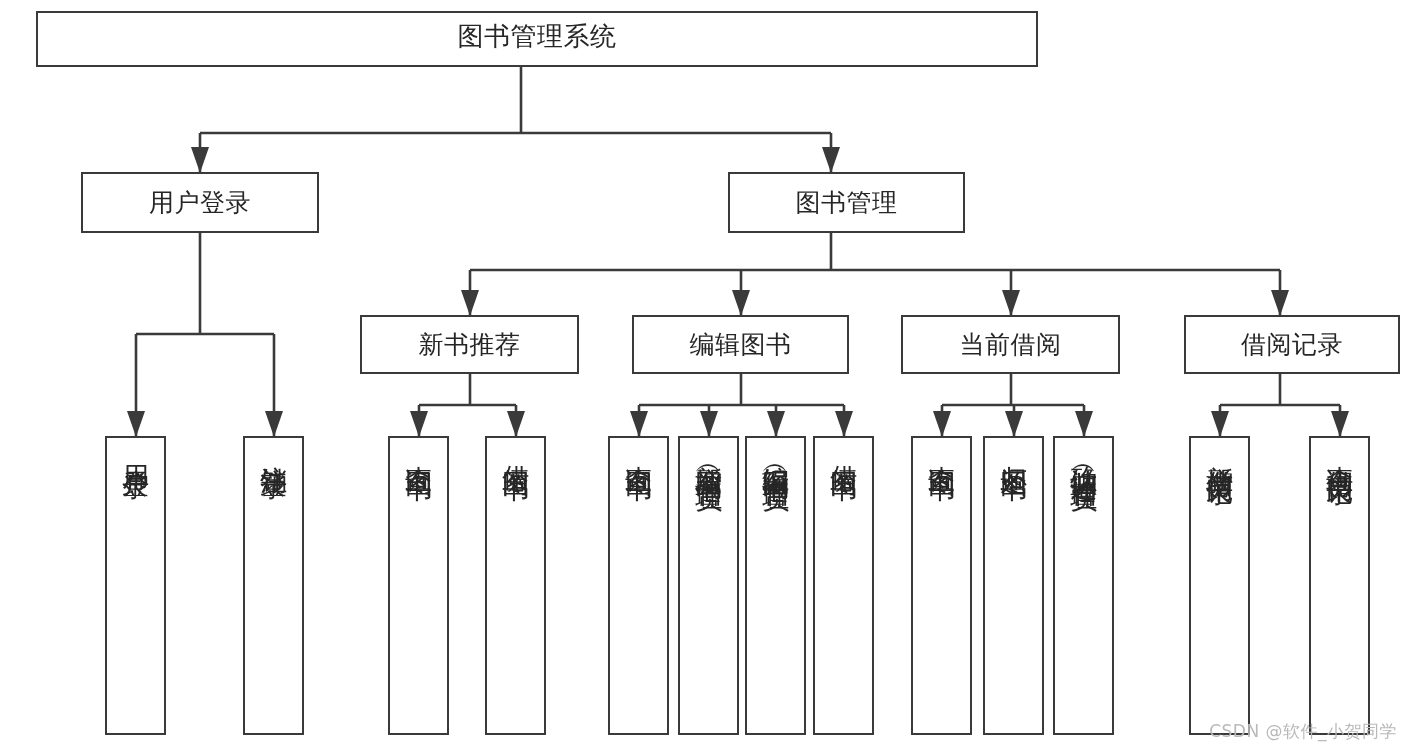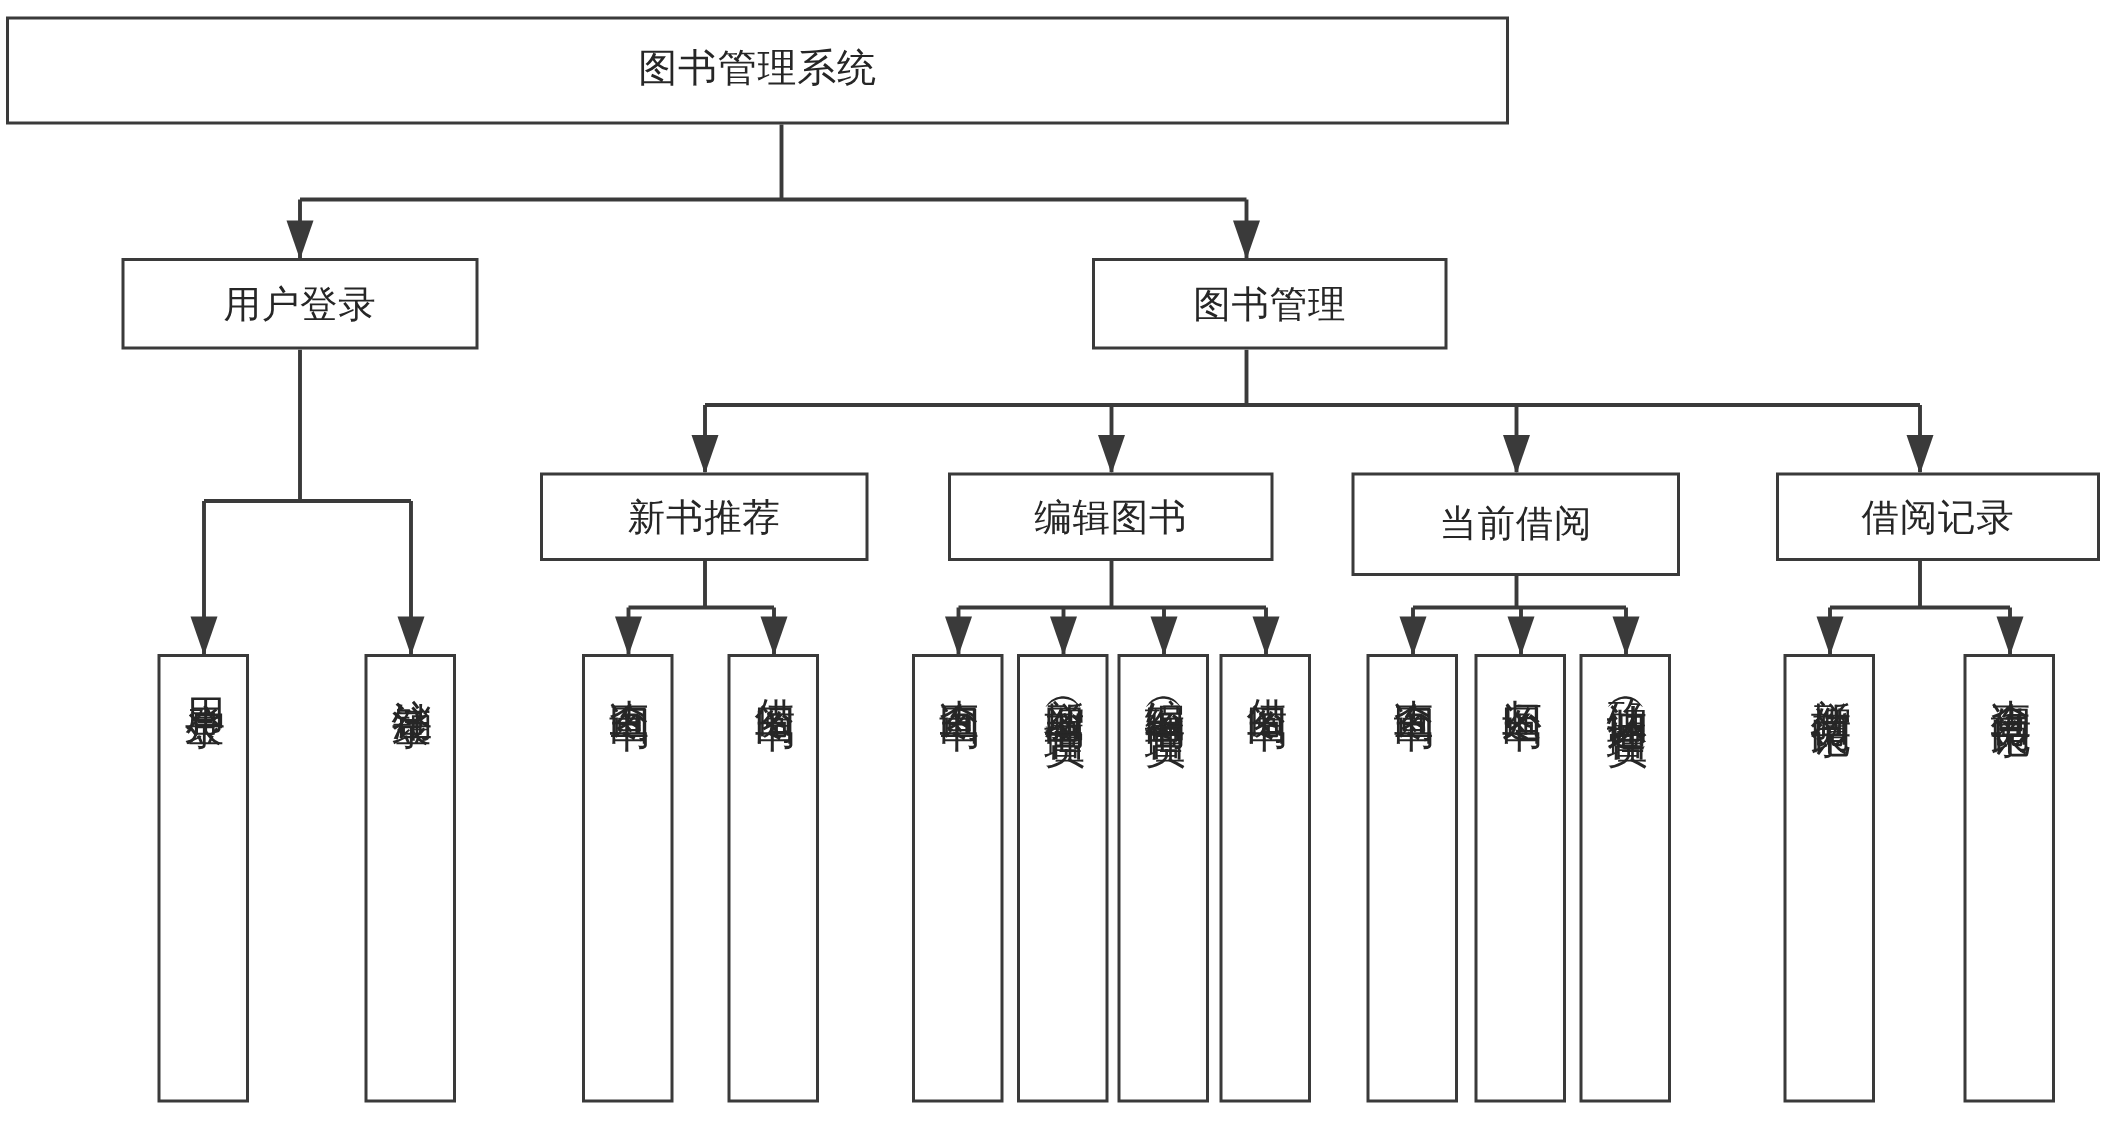--- a/index.html
+++ b/index.html
@@ -125,36 +125,36 @@
       <line x1="1084" y1="405" x2="1084" y2="436" stroke="#3a3a3a" stroke-width="2.6"></line>
       <path d="M 1075 411 L 1093 411 L 1084 437 Z" fill="#3a3a3a"></path>
       <line x1="1280" y1="374" x2="1280" y2="405" stroke="#3a3a3a" stroke-width="2.6"></line>
       <line x1="1220" y1="405" x2="1340" y2="405" stroke="#3a3a3a" stroke-width="2.6"></line>
       <line x1="1220" y1="405" x2="1220" y2="436" stroke="#3a3a3a" stroke-width="2.6"></line>
       <path d="M 1211 411 L 1229 411 L 1220 437 Z" fill="#3a3a3a"></path>
       <line x1="1340" y1="405" x2="1340" y2="436" stroke="#3a3a3a" stroke-width="2.6"></line>
       <path d="M 1331 411 L 1349 411 L 1340 437 Z" fill="#3a3a3a"></path>
     </svg>
   <div id="nodes">
-      <div class="node horiz root" style="left: 4px; top: 11px; width: 1002px; height: 72px;">
+      <div class="node horiz root" style="left: 36px; top: 11px; width: 1002px; height: 56px; font-family: Liberation Mono, monospace;">
         <span class="label">图书管理系统</span>
       </div>
       <div class="node horiz" style="left: 81px; top: 172px; width: 238px; height: 61px;">
         <span class="label">用户登录</span>
       </div>
       <div class="node horiz" style="left: 712px; top: 172px; width: 237px; height: 61px; margin-left: 16px;">
         <span class="label">图书管理</span>
       </div>
       <div class="node horiz" style="left: 360px; top: 315px; width: 219px; height: 59px;">
         <span class="label">新书推荐</span>
       </div>
       <div class="node horiz" style="left: 632px; top: 315px; width: 217px; height: 59px;">
         <span class="label">编辑图书</span>
       </div>
-      <div class="node horiz" style="left: 901px; top: 315px; width: 219px; height: 69px; font-family: Liberation Serif, serif;">
+      <div class="node horiz" style="left: 901px; top: 315px; width: 219px; height: 59px;">
         <span class="label">当前借阅</span>
       </div>
       <div class="node horiz" style="left: 1172px; top: 315px; width: 216px; height: 59px; margin-left: 12px;">
         <span class="label">借阅记录</span>
       </div>
       <div class="node vert" style="left: 105px; top: 436px; width: 61px; height: 299px;">
         <span class="label">用户登录</span>
       </div>
       <div class="node vert" style="left: 243px; top: 436px; width: 61px; height: 299px;">
         <span class="label">注销登录</span>
@@ -186,13 +186,14 @@
       <div class="node vert" style="left: 1053px; top: 436px; width: 61px; height: 299px;">
         <span class="label">确认归还（管理员）</span>
       </div>
       <div class="node vert" style="left: 1189px; top: 436px; width: 61px; height: 299px;">
         <span class="label">新增借阅记录</span>
       </div>
       <div class="node vert" style="left: 1309px; top: 436px; width: 61px; height: 299px;">
         <span class="label">查询借阅记录</span>
       </div>
     </div>
+  <div class="watermark">CSDN @软件_小贺同学</div>
 </div>
 
 </body></html>

